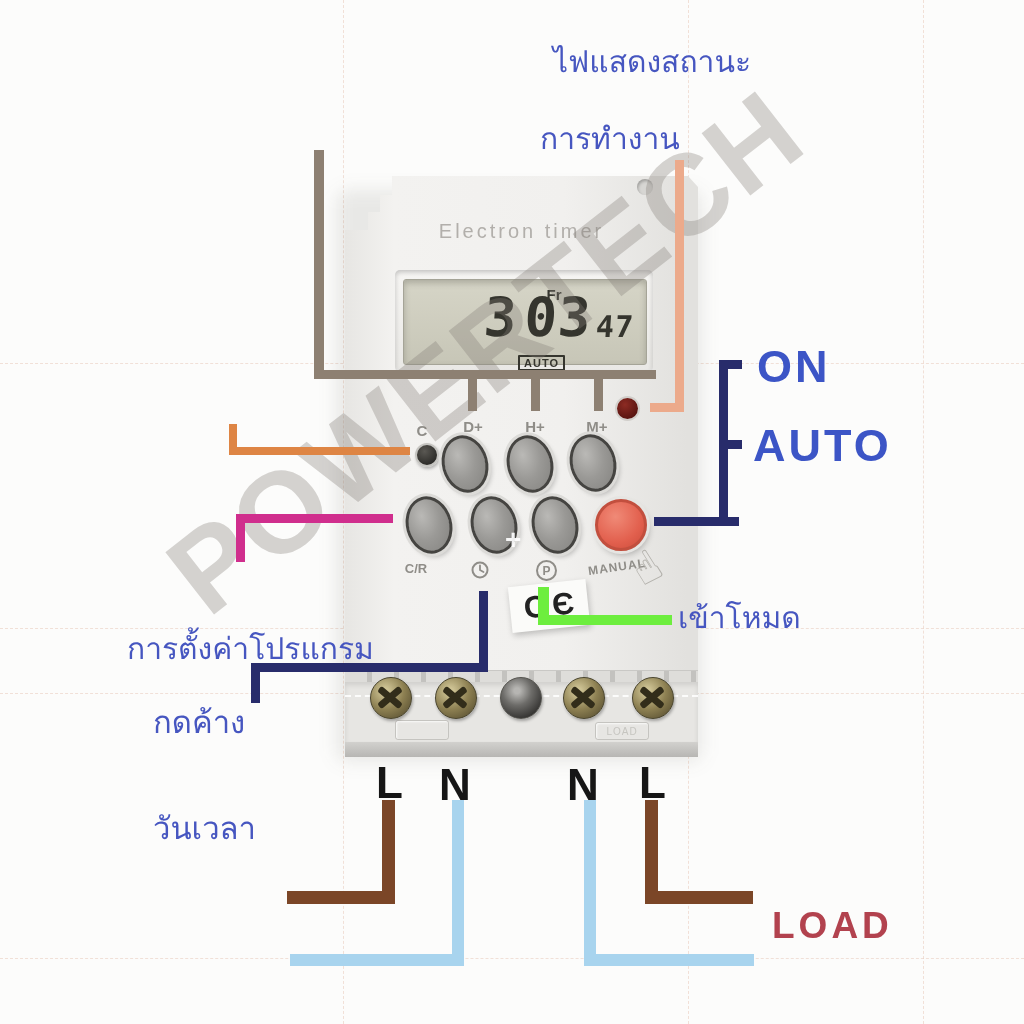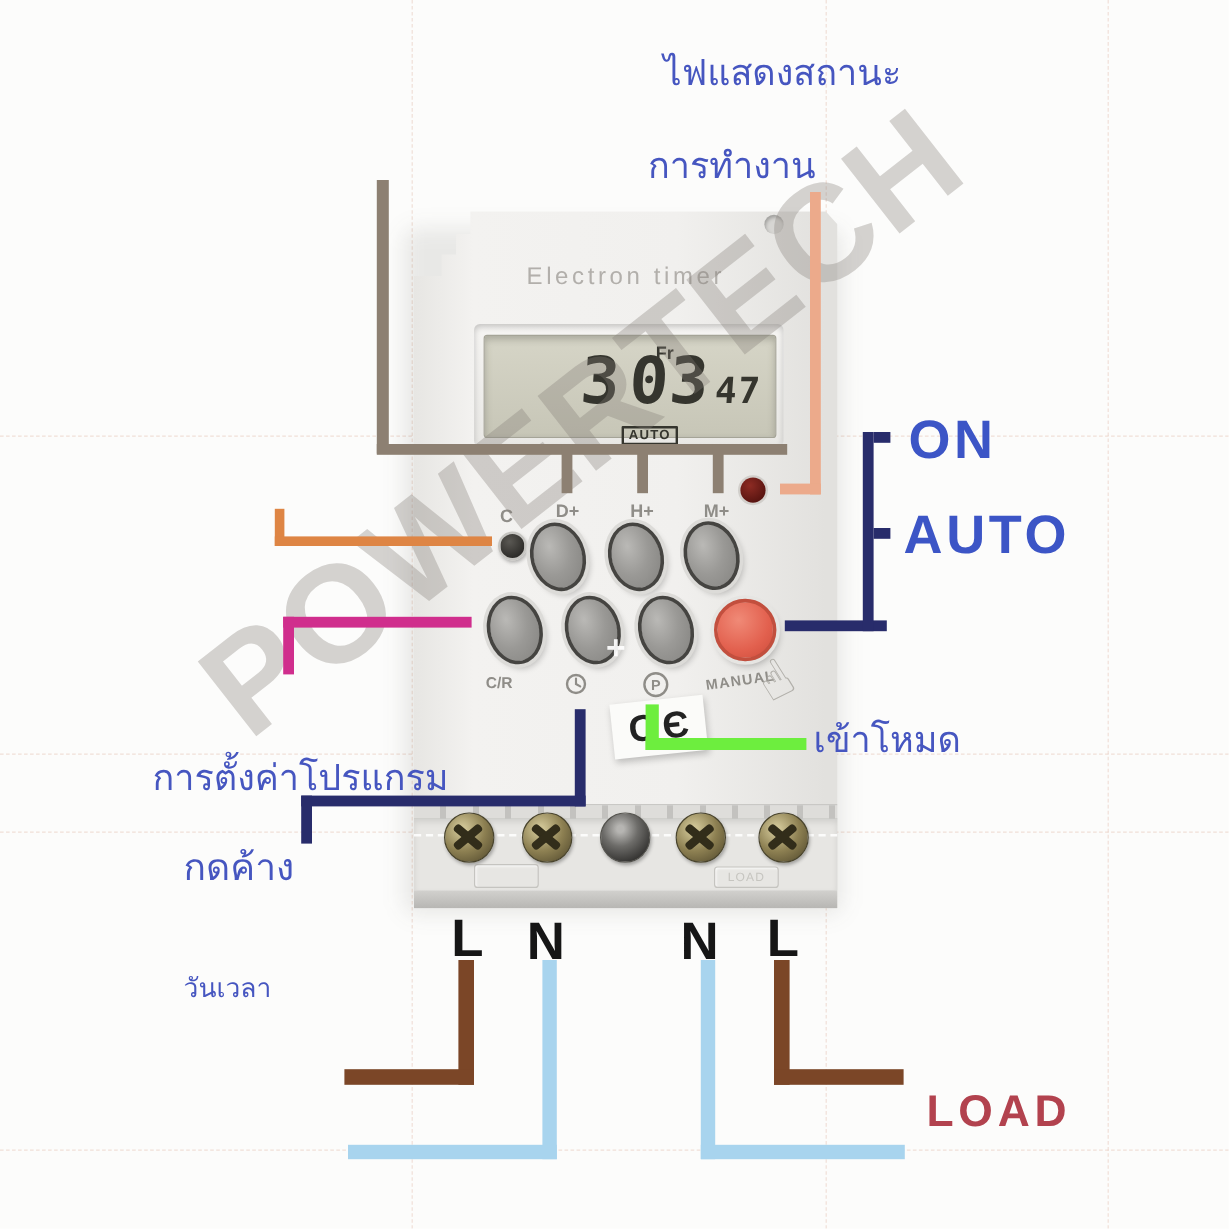--- a/index.html
+++ b/index.html
@@ -217,21 +217,21 @@
   <div class="line" style="left:290px;top:954px;width:174px;height:12px;background:var(--wire-blue)"></div>
   <div class="line" style="left:584px;top:800px;width:12px;height:166px;background:var(--wire-blue)"></div>
   <div class="line" style="left:584px;top:954px;width:170px;height:12px;background:var(--wire-blue)"></div>
   <div class="line" style="left:645px;top:800px;width:13px;height:104px;background:var(--wire-brown)"></div>
   <div class="line" style="left:645px;top:891px;width:108px;height:13px;background:var(--wire-brown)"></div>
 
   <div class="th-label center" style="left:553px;top:45px;width:285px">ไฟแสดงสถานะ</div>
   <div class="th-label center" style="left:540px;top:122px;width:285px">การทำงาน</div>
   <div class="th-label" style="left:127px;top:632px">การตั้งค่าโปรแกรม</div>
   <div class="th-label" style="left:153px;top:705px;font-size:31px">กดค้าง</div>
-  <div class="th-label" style="left:153px;top:811px;font-size:22px">วันเวลา</div>
+  <div class="th-label" style="left:153px;top:811px;font-size:31px">วันเวลา</div>
   <div class="th-label" style="left:678px;top:601px">เข้าโหมด</div>
 
   <div class="mode-label" style="left:757px;top:341px">ON</div>
   <div class="mode-label" style="left:753px;top:420px">AUTO</div>
 
   <div class="term-letter" style="left:376px;top:758px">L</div>
   <div class="term-letter" style="left:439px;top:760px">N</div>
   <div class="term-letter" style="left:567px;top:760px">N</div>
   <div class="term-letter" style="left:639px;top:758px">L</div>
 

